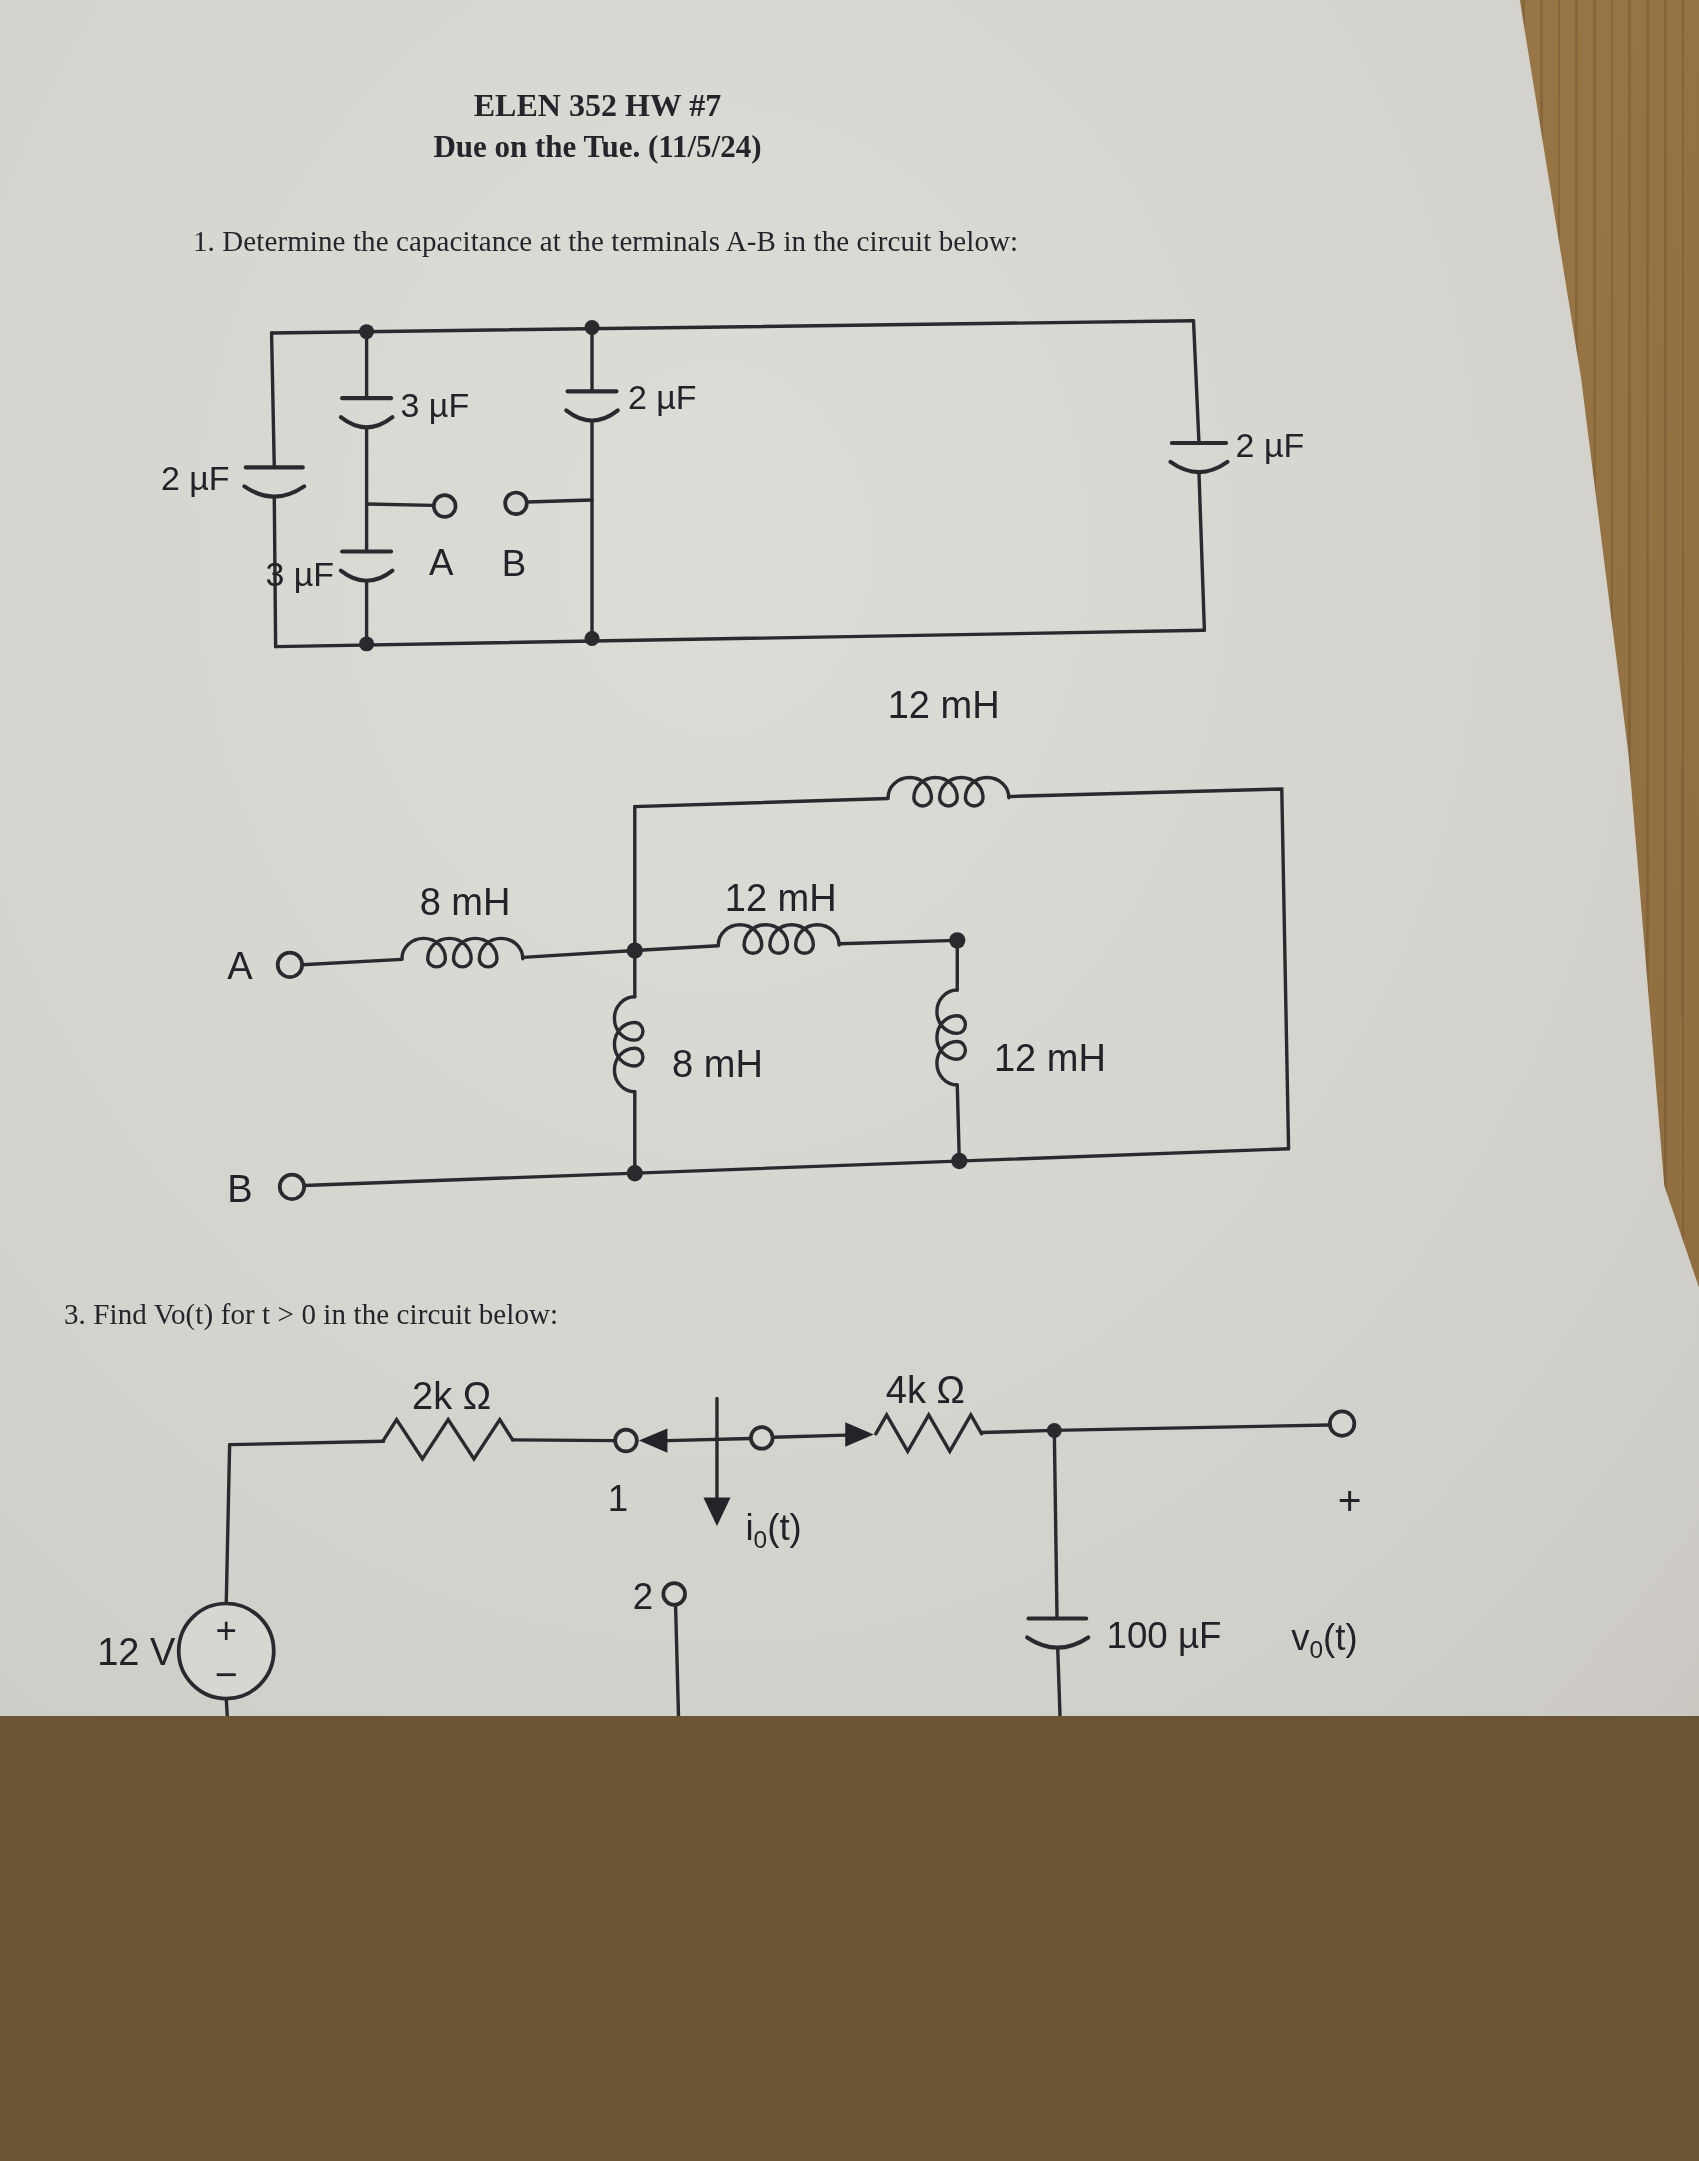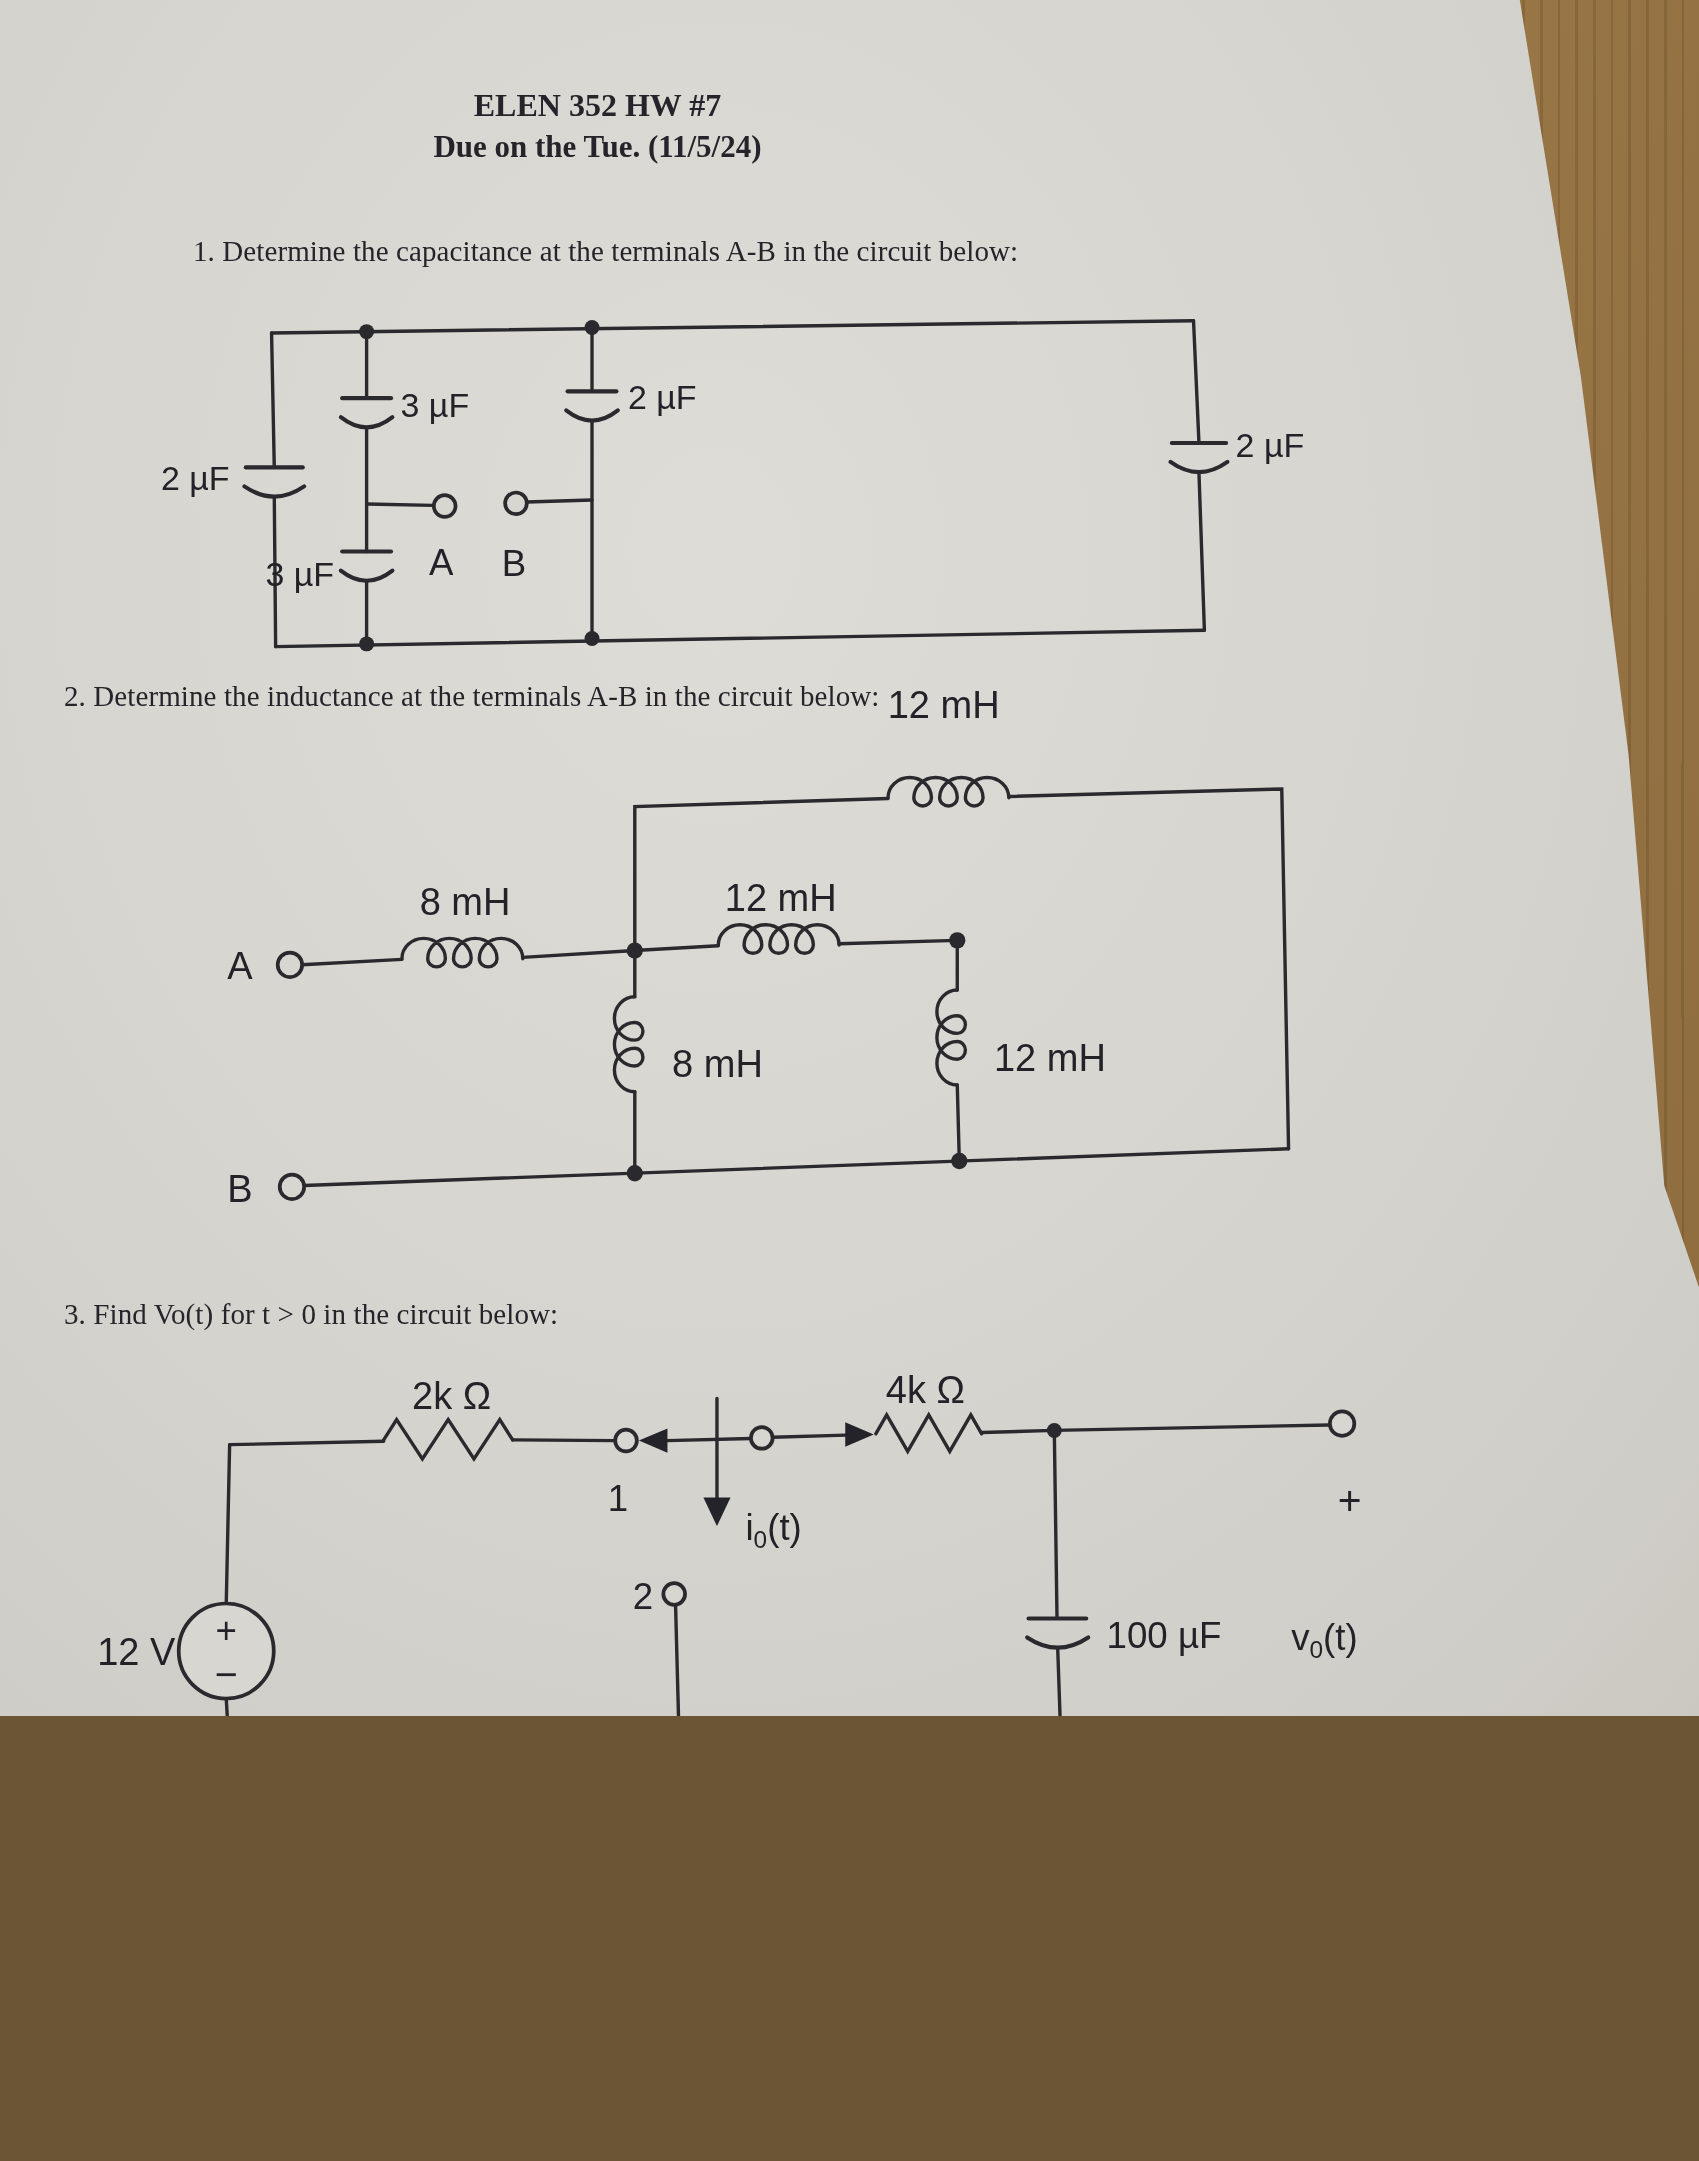--- a/index.html
+++ b/index.html
@@ -30,22 +30,21 @@
 <body>
 
 <div class="scene">
   <div class="paper">
 
     <div class="title-block">
       <div class="title-line1">ELEN 352 HW #7</div>
       <div class="title-line2">Due on the Tue. (11/5/24)</div>
     </div>
 
-    <div class="heading" style="left:193px;top:235px;">1. Determine the capacitance at the terminals A-B in the circuit below:</div>
-    <div class="heading" style="left:64px;top:680px;">2. Determine the inductance at the terminals A-B in the circuit below:</div>
+    <div class="heading" style="left:193px;top:225px;">1. Determine the capacitance at the terminals A-B in the circuit below:</div>
     <div class="heading" style="left:64px;top:1298px;">3. Find Vo(t) for t &gt; 0 in the circuit below:</div>
 
     <svg style="top:292px;" width="1700" height="401" viewBox="0 430 2504 590">
       <g>
         <path class="wire" d="M400,490 L1758,472"></path>
         <path class="wire" d="M406,952 L1774,928"></path>
 
         <path class="wire" d="M400,490 L404,688"></path>
         <path class="plate" d="M362,688 L446,688"></path>
         <path class="plate" d="M360,716 Q404,746 448,716"></path>

